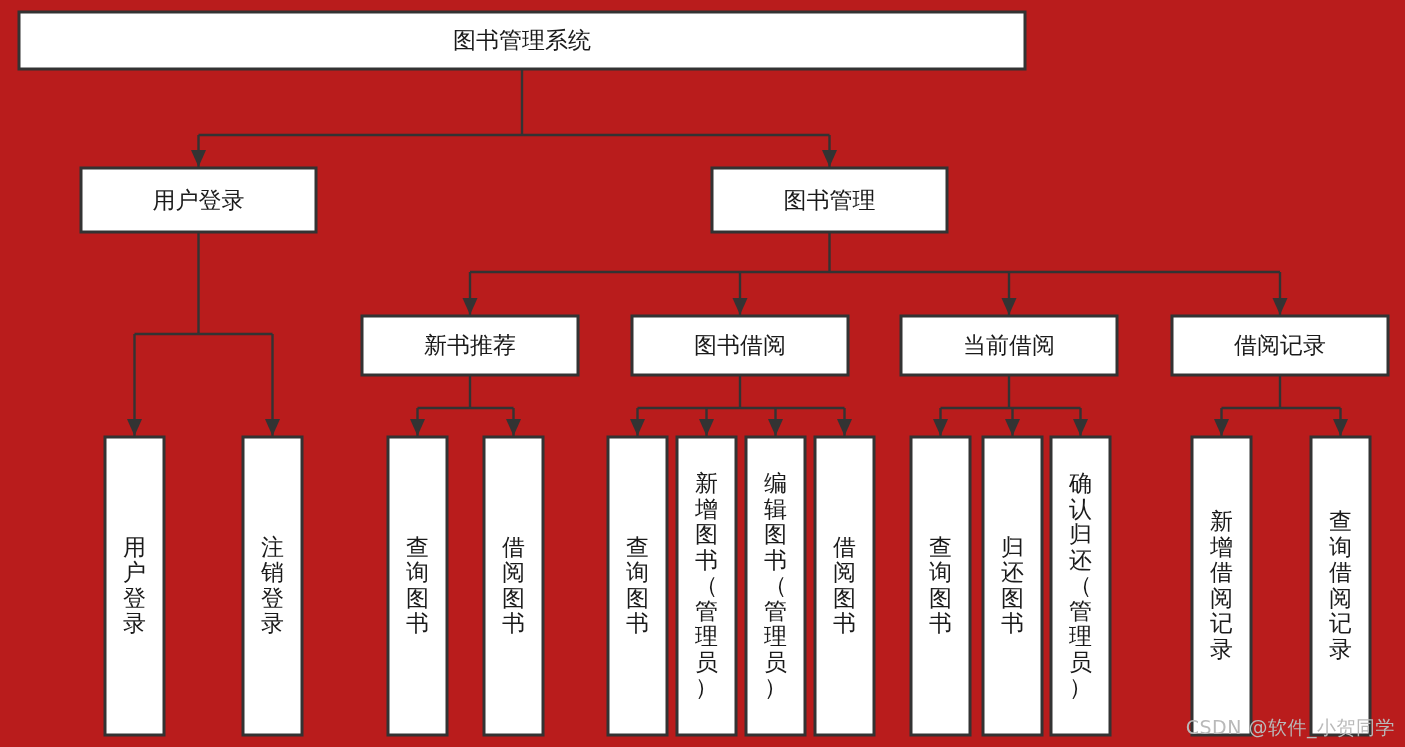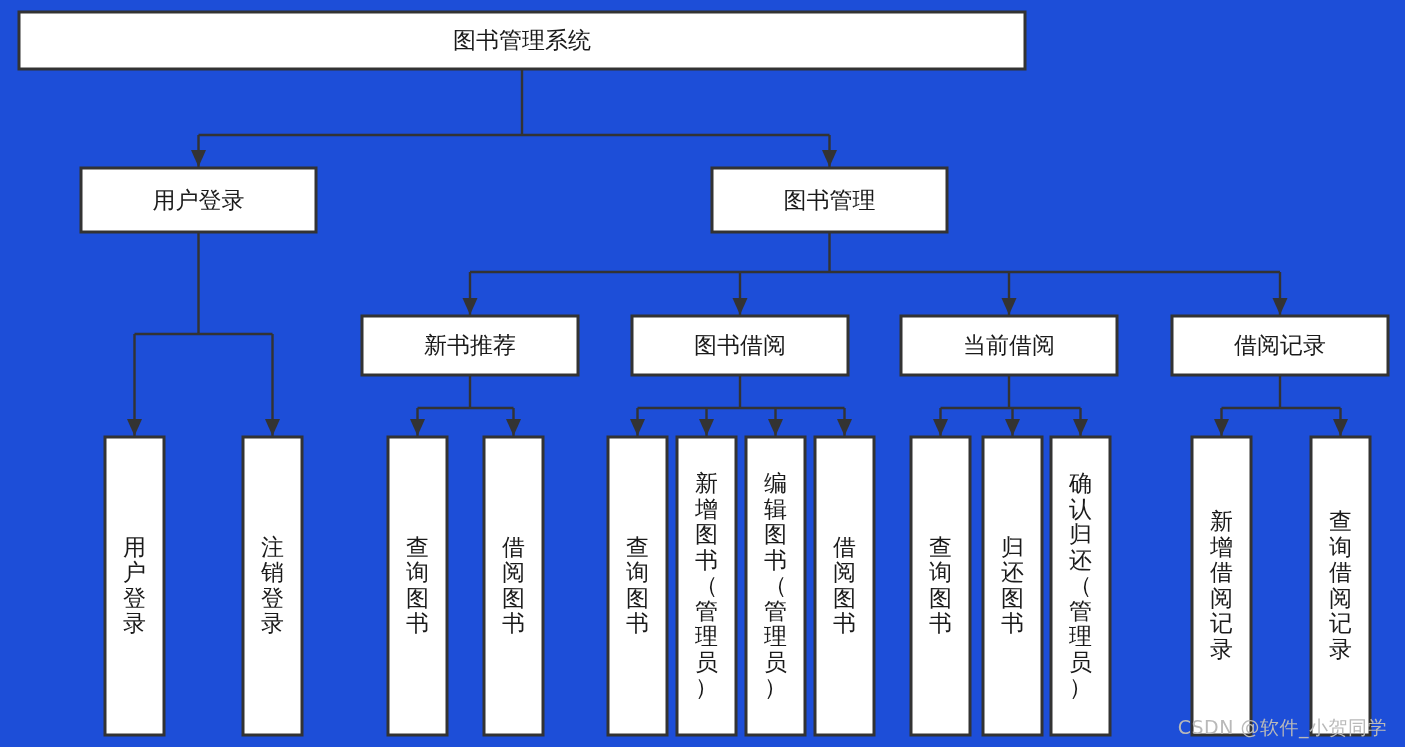--- a/index.html
+++ b/index.html
@@ -11,21 +11,21 @@
   body {
     width: 1405px;
     height: 747px;
     overflow: hidden;
     font-family: "DejaVu Sans", "Liberation Sans", sans-serif;
   }
   #diagram-root {
     position: relative;
     width: 1405px;
     height: 747px;
-    background: #1d4ed8;
+    background: #b91c1c;
   }
   svg.diagram-canvas {
     position: absolute;
     top: 0;
     left: 0;
     width: 1405px;
     height: 747px;
     display: block;
   }
   .node-box {
@@ -53,21 +53,21 @@
   }
   .node-label-v {
     font-family: "DejaVu Sans", "Liberation Sans", sans-serif;
     font-size: 23px;
     fill: #1a1a1a;
     text-anchor: middle;
     white-space: pre;
   }
   .watermark-text {
     position: absolute;
-    right: 18px;
+    right: 10px;
     bottom: 6px;
     font-family: "DejaVu Sans", "Liberation Sans", sans-serif;
     font-size: 19px;
     color: #b9b9b9;
     letter-spacing: 0.5px;
     user-select: none;
     white-space: nowrap;
   }
 </style>
 </head>

